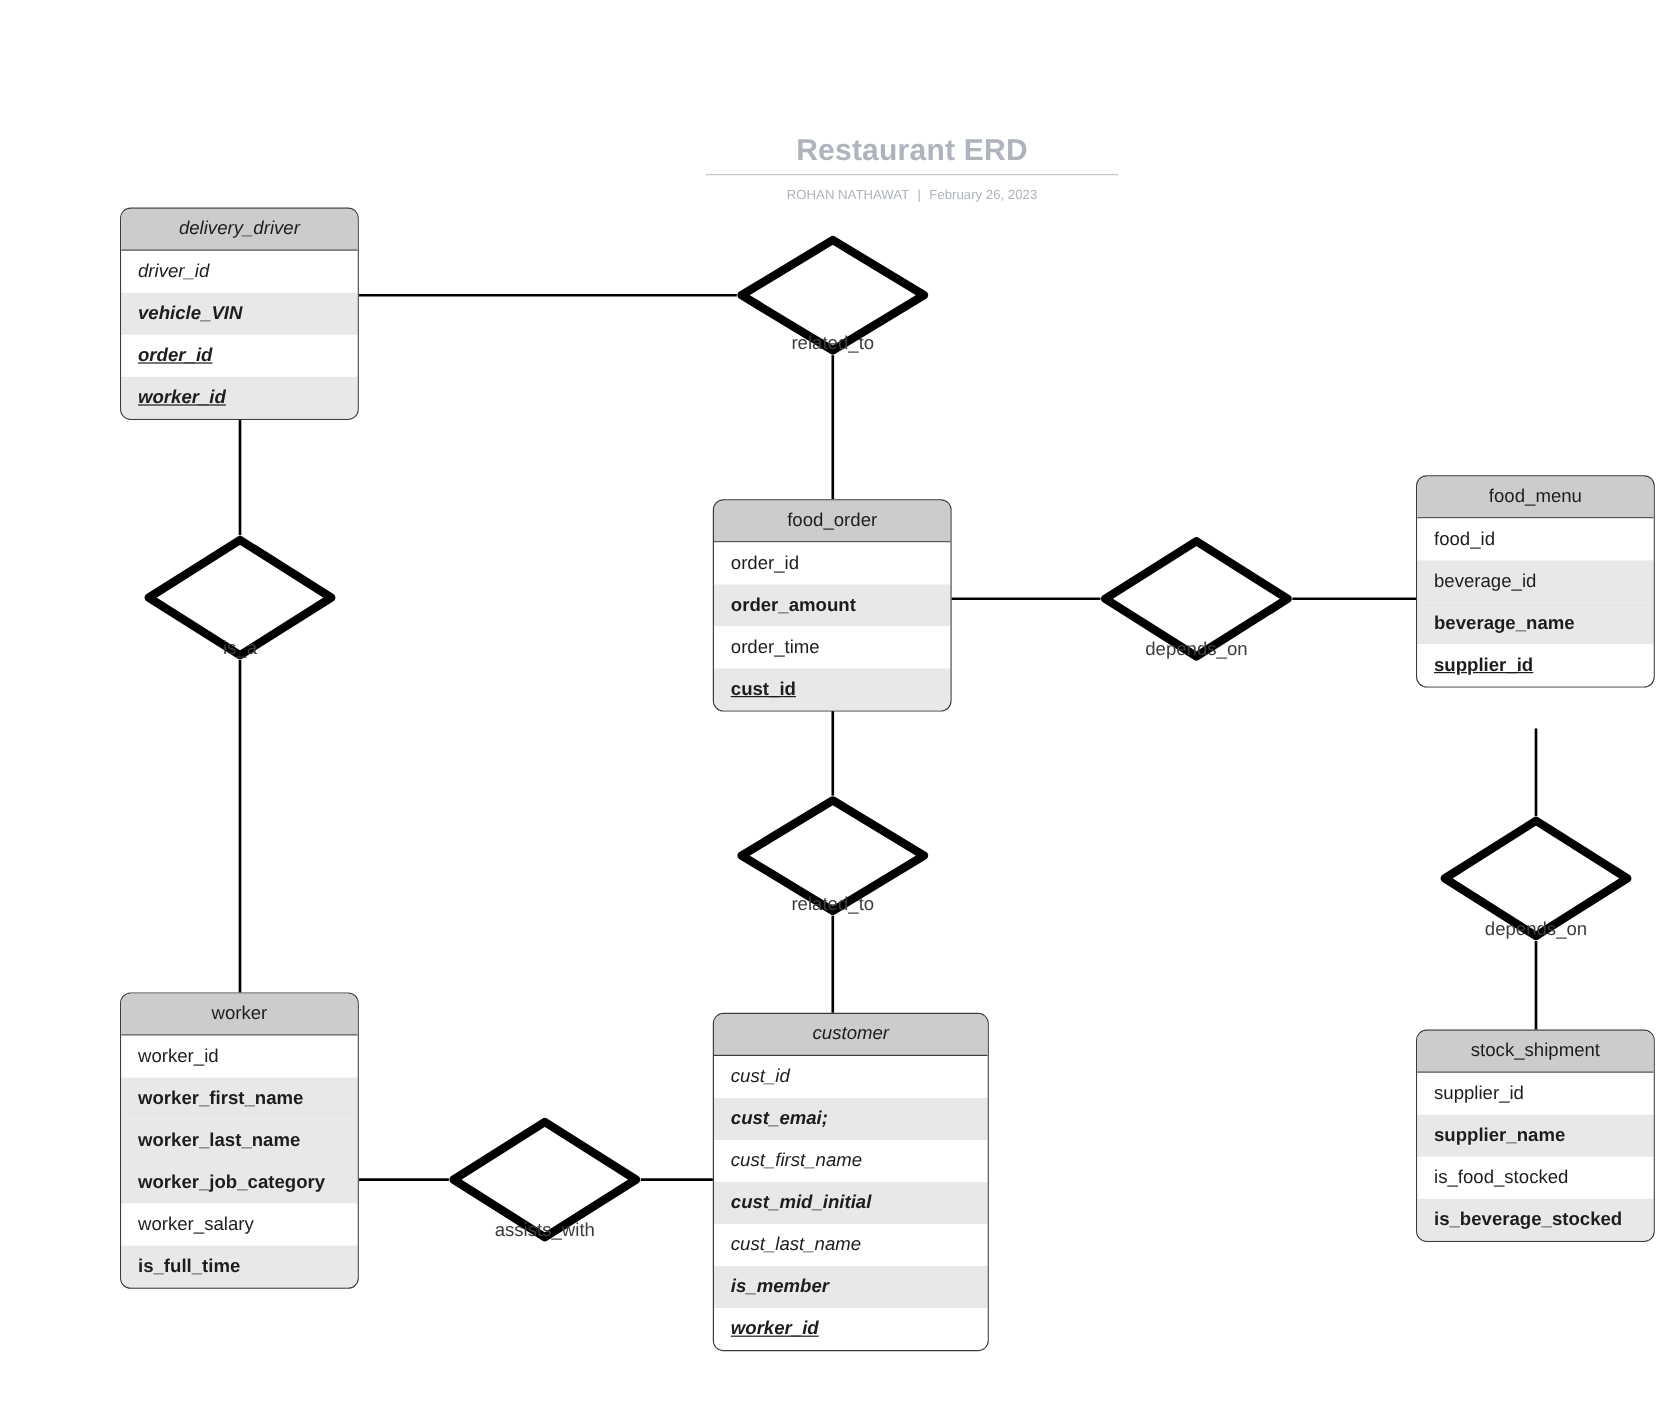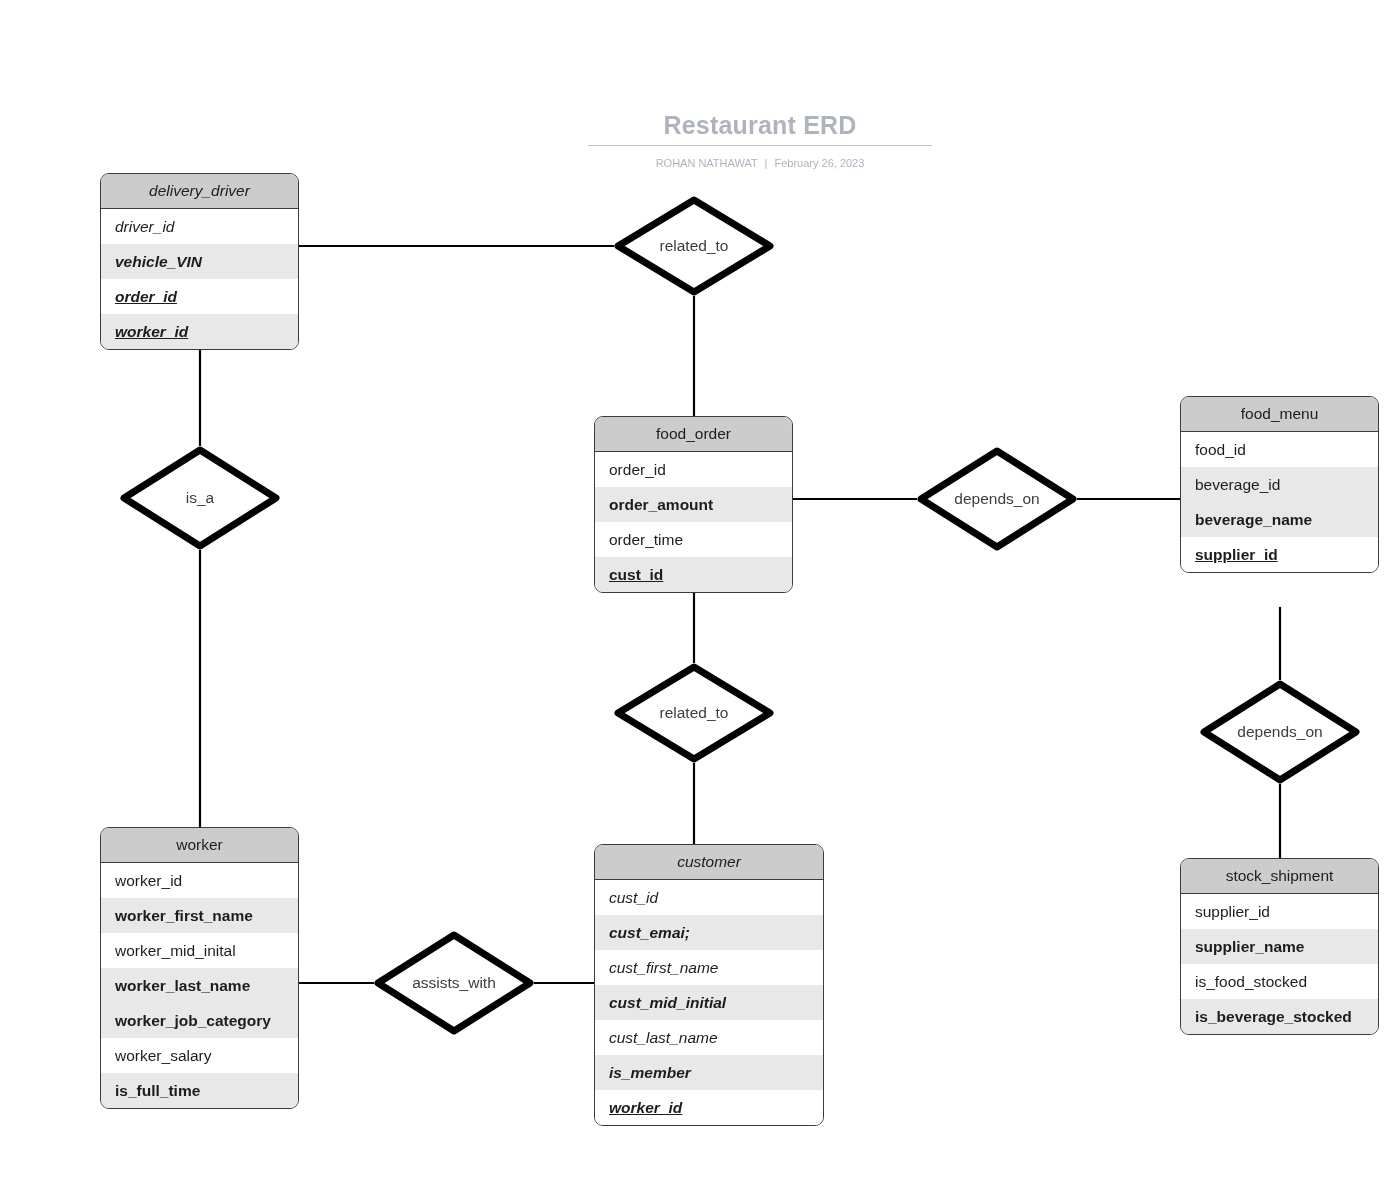--- a/index.html
+++ b/index.html
@@ -103,21 +103,21 @@
   #ent-food_menu       { left: 1160px; top: 396px; width: 199px; }
   #ent-worker          { left: 80px;   top: 827px; width: 199px; }
   #ent-customer        { left: 574px;  top: 844px; width: 230px; }
   #ent-stock_shipment  { left: 1160px; top: 858px; width: 199px; }
 
   
   .rel {
     position: absolute;
     z-index: 4;
     display: flex;
-    align-items: center;
+    align-items: flex-end;
     justify-content: center;
   }
   .rel .diamond-svg {
     position: absolute;
     left: 0; top: 0;
     width: 100%;
     height: 100%;
   }
   .rel .rel-label {
     position: relative;
@@ -199,21 +199,20 @@
     <div class="attr pk">food_id</div>
     <div class="attr pk shaded">beverage_id</div>
     <div class="attr shaded">beverage_name</div>
     <div class="attr fk">supplier_id</div>
   </div>
 
   <div class="entity" id="ent-worker">
     <div class="ent-header">worker</div>
     <div class="attr pk">worker_id</div>
     <div class="attr shaded">worker_first_name</div>
-    <div class="attr">worker_mid_inital</div>
     <div class="attr shaded">worker_last_name</div>
     <div class="attr shaded">worker_job_category</div>
     <div class="attr">worker_salary</div>
     <div class="attr shaded">is_full_time</div>
   </div>
 
   <div class="entity italic" id="ent-customer">
     <div class="ent-header">customer</div>
     <div class="attr pk">cust_id</div>
     <div class="attr shaded">cust_emai;</div>

